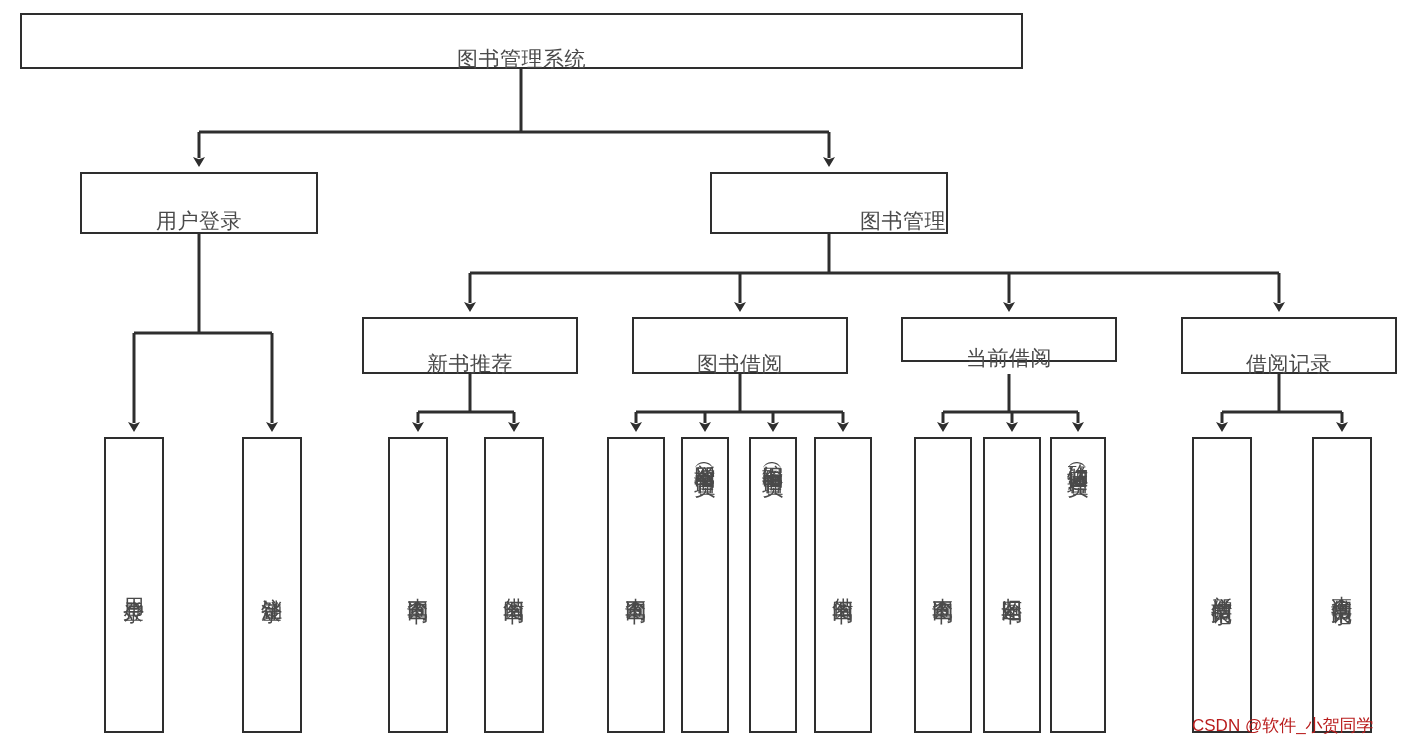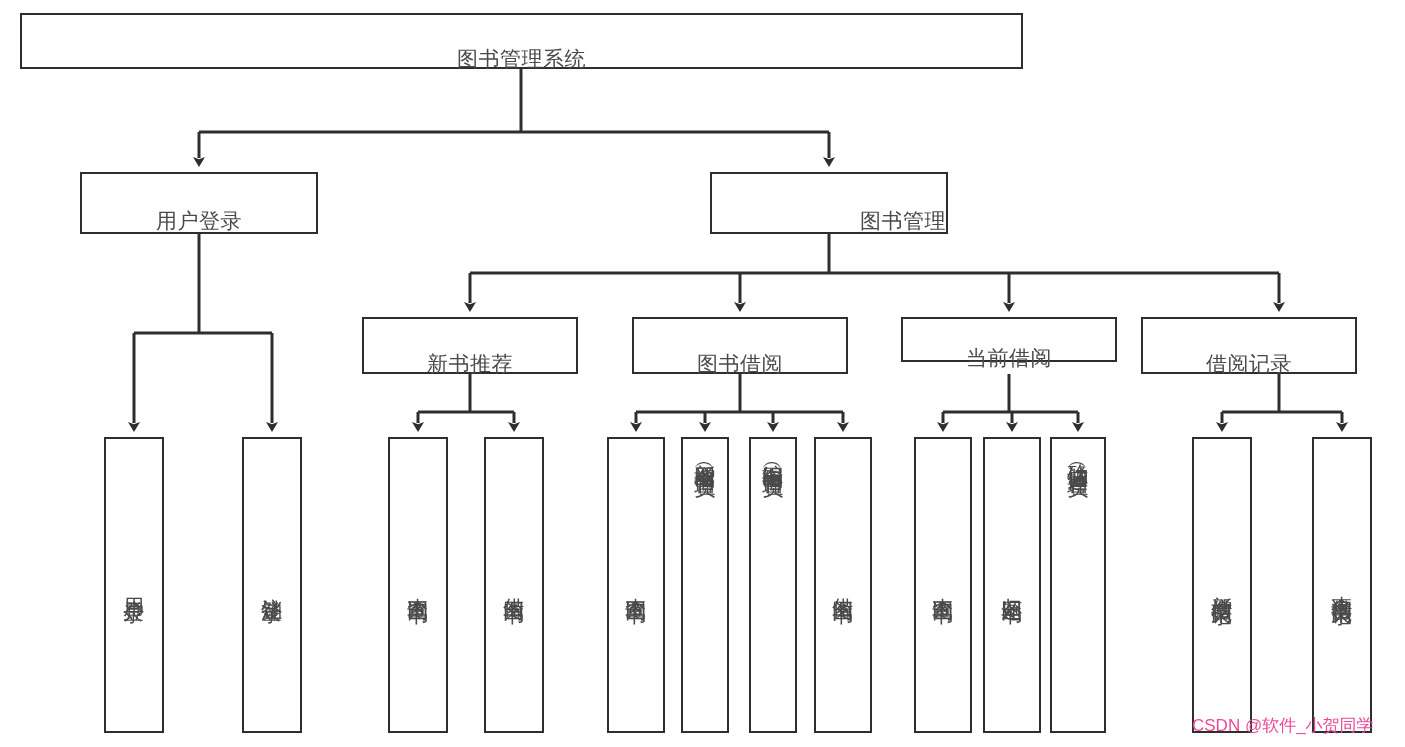--- a/index.html
+++ b/index.html
@@ -62,21 +62,21 @@
   
   .node.vertical.center {
     align-items: center;
     padding-top: 0;
   }
   .watermark {
     position: absolute;
     left: 1192px;
     top: 714px;
     font-size: 17px;
-    color: #ec4899;
+    color: #b91c1c;
     font-family: "Liberation Sans", "DejaVu Sans", sans-serif;
     white-space: nowrap;
     z-index: 5;
   }
 </style>
 </head>
 <body>
 
 <div id="canvas">
 
@@ -143,21 +143,21 @@
 
   <div class="node horizontal" style="left:632px; top:317px; width:216px; height:57px;">
     <span class="node-label">图书借阅</span>
   </div>
   <div class="node horizontal" style="left:362px; top:317px; width:216px; height:57px;">
     <span class="node-label">新书推荐</span>
   </div>
   <div class="node horizontal" style="left:901px; top:317px; width:216px; height:45px;">
     <span class="node-label">当前借阅</span>
   </div>
-  <div class="node horizontal" style="left:1141px; top:317px; width:216px; height:57px;">
+  <div class="node horizontal" style="left:1181px; top:317px; width:216px; height:57px;">
     <span class="node-label">借阅记录</span>
   </div>
 
   <div class="node vertical center" style="left:104px; top:437px; width:60px; height:296px;">
     <span class="node-label">用户登录</span>
   </div>
   <div class="node vertical center" style="left:242px; top:437px; width:60px; height:296px;">
     <span class="node-label">注销登录</span>
   </div>
 

